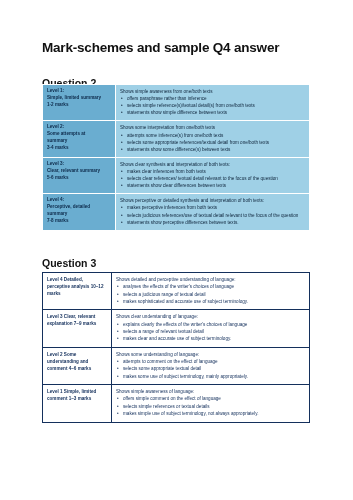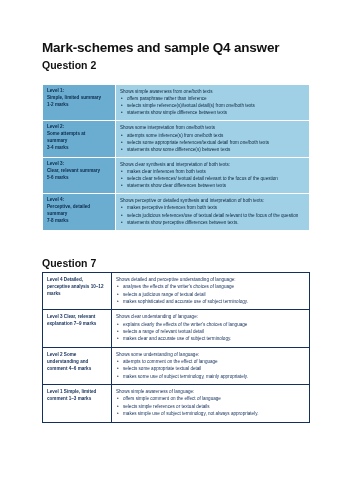--- a/index.html
+++ b/index.html
@@ -24,21 +24,21 @@
     letter-spacing:-0.2px;
     color:#111;
   }
   .section-heading{
     position:absolute;
     left:42px;
     font-size:10.5px;
     font-weight:bold;
     color:#111;
   }
-  #q2-heading{top:59px;}
+  #q2-heading{top:77px;}
   #q3-heading{top:257px;}
 
   
   .table-q2{
     position:absolute;
     left:42px;top:84px;
     width:268px;
     border-collapse:collapse;
     table-layout:fixed;
     background:#7eb8d6;
@@ -180,21 +180,21 @@
           <ul class="bul">
             <li>makes perceptive inferences from both texts</li>
             <li>selects judicious references/use of textual detail relevant to the focus of the question</li>
             <li>statements show perceptive differences between texts.</li>
           </ul>
         </td>
       </tr>
     </tbody>
   </table>
 
-  <div class="section-heading" id="q3-heading">Question 7</div>
+  <div class="section-heading" id="q3-heading">Question 3</div>
 
   <table class="table-q3">
     <tbody>
       <tr>
         <td class="lvl">
           <span class="lbl">Level 4</span>
           <span class="lbl">Detailed, perceptive</span>
           <span class="lbl">analysis</span>
           <span class="lbl">10–12 marks</span>
         </td>

